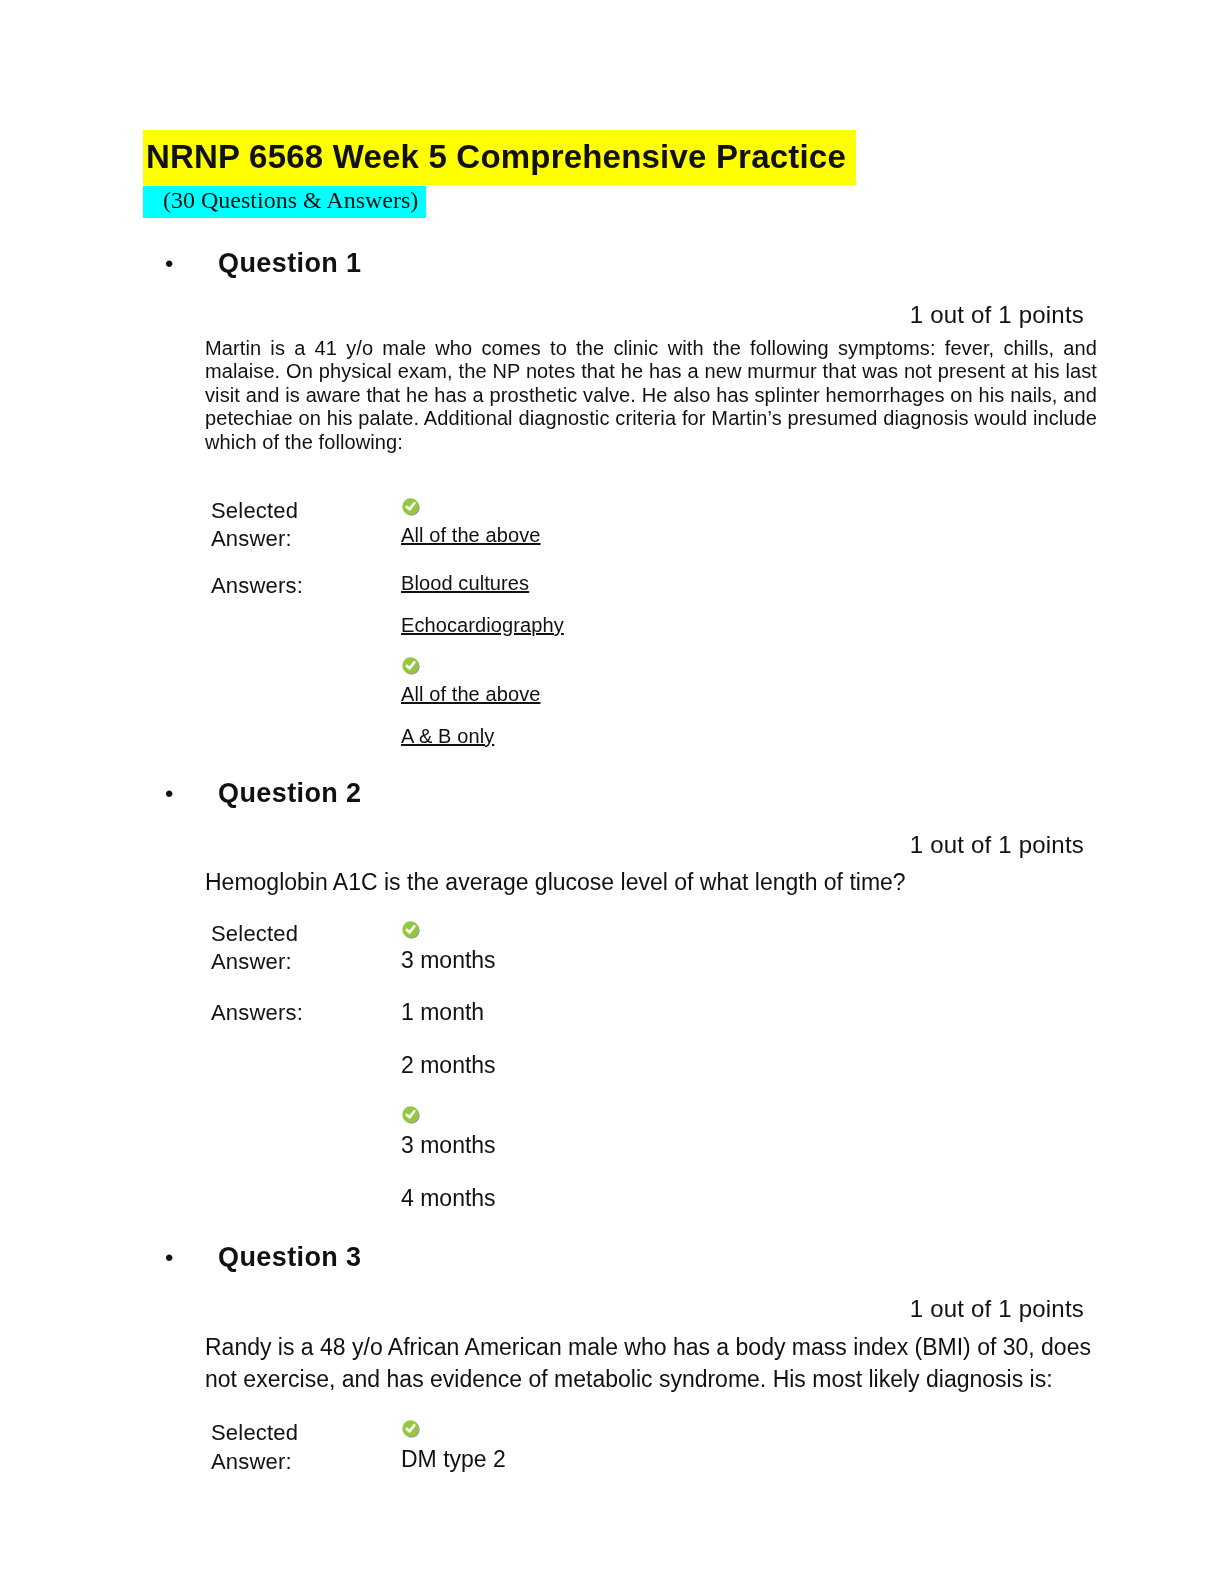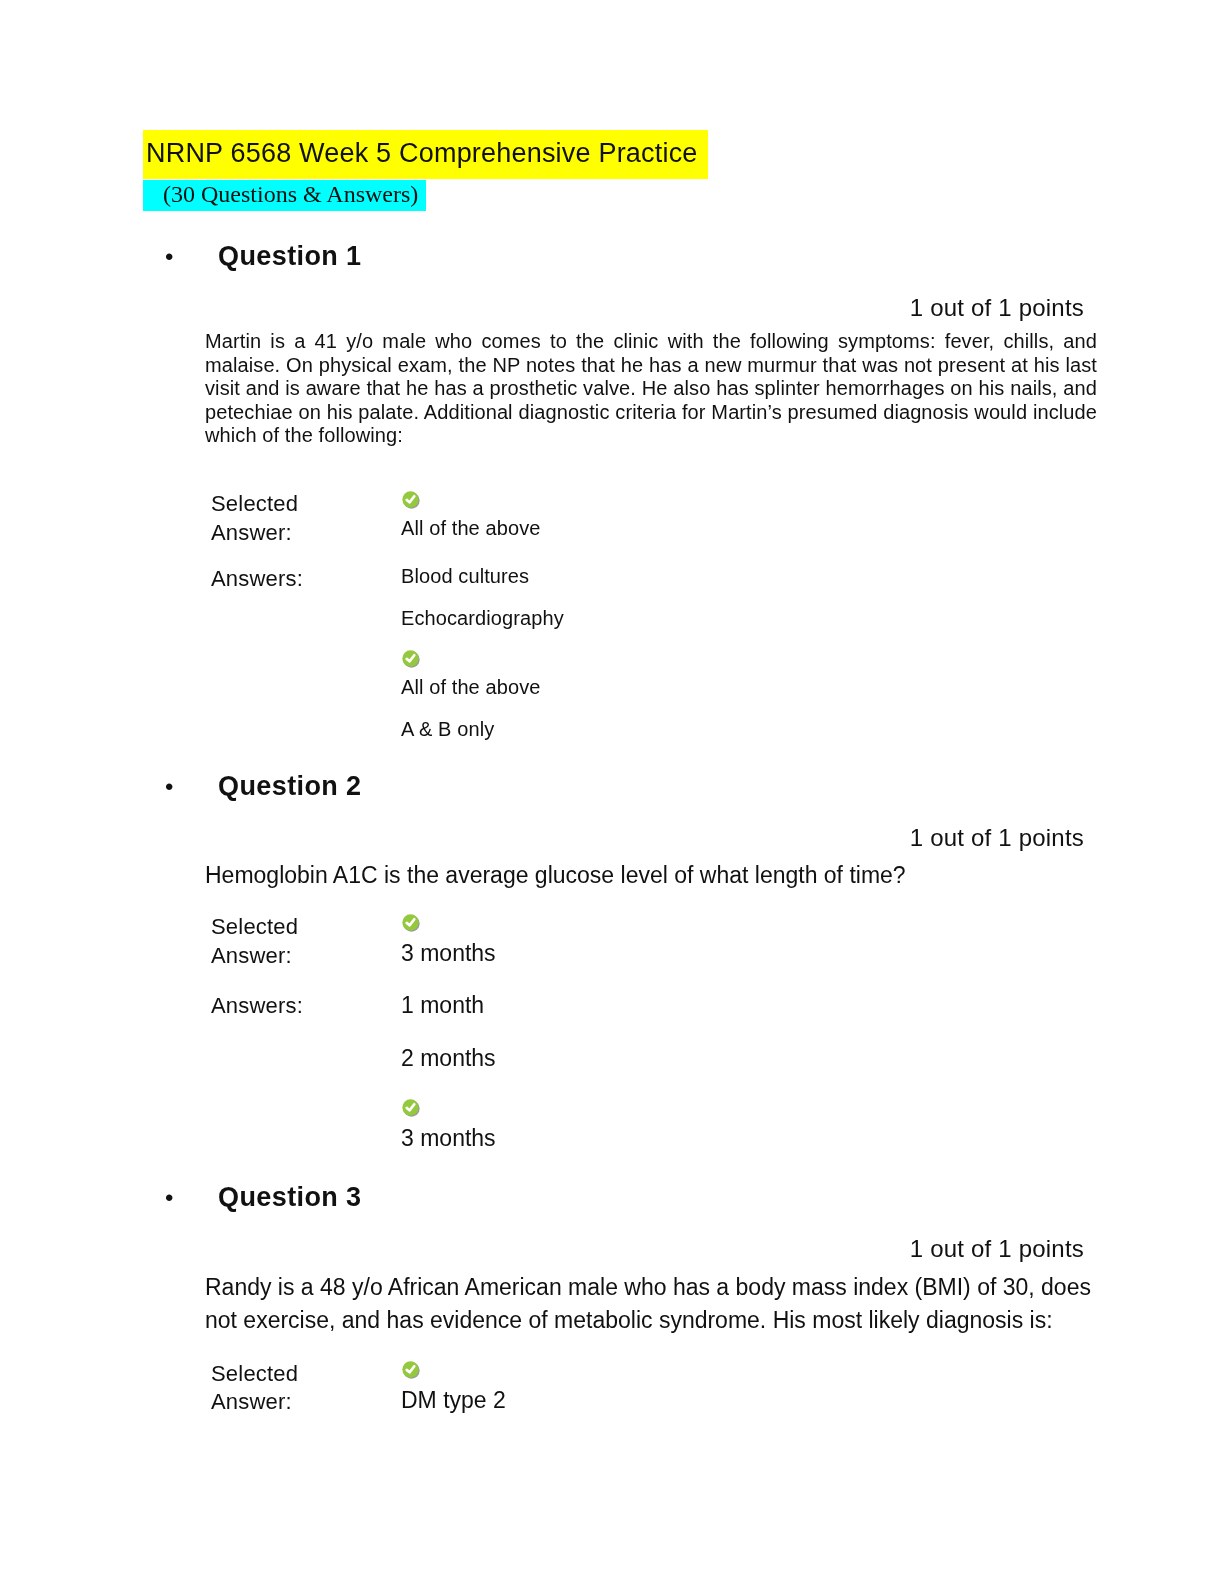--- a/index.html
+++ b/index.html
@@ -10,21 +10,21 @@
   }
   html,body{margin:0;padding:0;background:#ffffff;}
   .page{
     width:1224px;height:1584px;background:#fff;overflow:hidden;
     font-family:"Liberation Sans","DejaVu Sans",sans-serif;color:var(--ink);
     box-sizing:border-box;padding:130px 127px 0 143px;position:relative;
   }
   
   .title{
     display:inline-block;background:var(--hl-yellow);
-    font-size:27px;font-weight:400;letter-spacing:.2px;
+    font-size:33px;font-weight:700;letter-spacing:.2px;
     padding:9px 10px 10px 3px;margin:0;line-height:1.1;
   }
   .subtitle{
     display:inline-block;background:var(--hl-cyan);
     font-family:"Liberation Serif","DejaVu Serif",serif;
     font-size:24px;padding:1px 8px 4px 20px;margin-top:1px;line-height:1.1;
   }
   
   .q-head{display:flex;align-items:baseline;margin-top:30px;}
   .q-head .bullet{width:53px;margin-left:22px;font-size:24px;flex:none;}
@@ -35,21 +35,21 @@
   .q2 .q-text{font-size:23px;line-height:1.35;width:910px;}
   .q3 .q-text{font-size:23px;line-height:1.4;width:910px;}
   .ans-grid{display:grid;grid-template-columns:190px auto;margin-left:68px;}
   .q1 .ans-grid{margin-top:42px;row-gap:18px;}
   .q2 .ans-grid{margin-top:22px;row-gap:22px;}
   .q3 .ans-grid{margin-top:24px;}
   .ans-label{font-size:22px;line-height:1.3;width:135px;letter-spacing:.2px;}
   .check{display:block;height:22px;margin-bottom:5px;}
   .check svg{width:19px;height:19px;filter:drop-shadow(1px 1.5px 0 #9a9a9a);}
   .ans-text{display:block;}
-  .q1 .ans-text{font-size:20px;max-width:190px;line-height:1.15;letter-spacing:.1px;}
+  .q1 .ans-text{font-size:20px;max-width:190px;line-height:1.15;letter-spacing:.1px;text-decoration:underline;}
   .q2 .ans-text,.q3 .ans-text{font-size:23px;}
   .ans-item{margin-bottom:19px;}
   .q2 .ans-item{margin-bottom:26px;}
   .ans-item:last-child{margin-bottom:0;}
 </style>
 </head>
 <body>
 
 <div class="page">
 
@@ -144,20 +144,24 @@
           <div class="ans-item">
             <span class="check">
               <svg viewBox="0 0 20 20">
                 <circle cx="10" cy="10" r="8.6" fill="#94c83d"></circle>
                 <path d="M6 10.4 L9 13 L14 6.6" fill="none" stroke="#fff" stroke-width="2.8" stroke-linecap="round" stroke-linejoin="round"></path>
               </svg>
             </span>
             <span class="ans-text">3 months</span>
           </div>
 
+          <div class="ans-item">
+
+            <span class="ans-text">4 months</span>
+          </div>
         </div>
     </div>
   </section>
 
   <section class="question q3">
     <div class="q-head">
       <span class="bullet">•</span>
       <h2 class="q-title">Question 3</h2>
     </div>
     <div class="q-points">1 out of 1 points</div>

